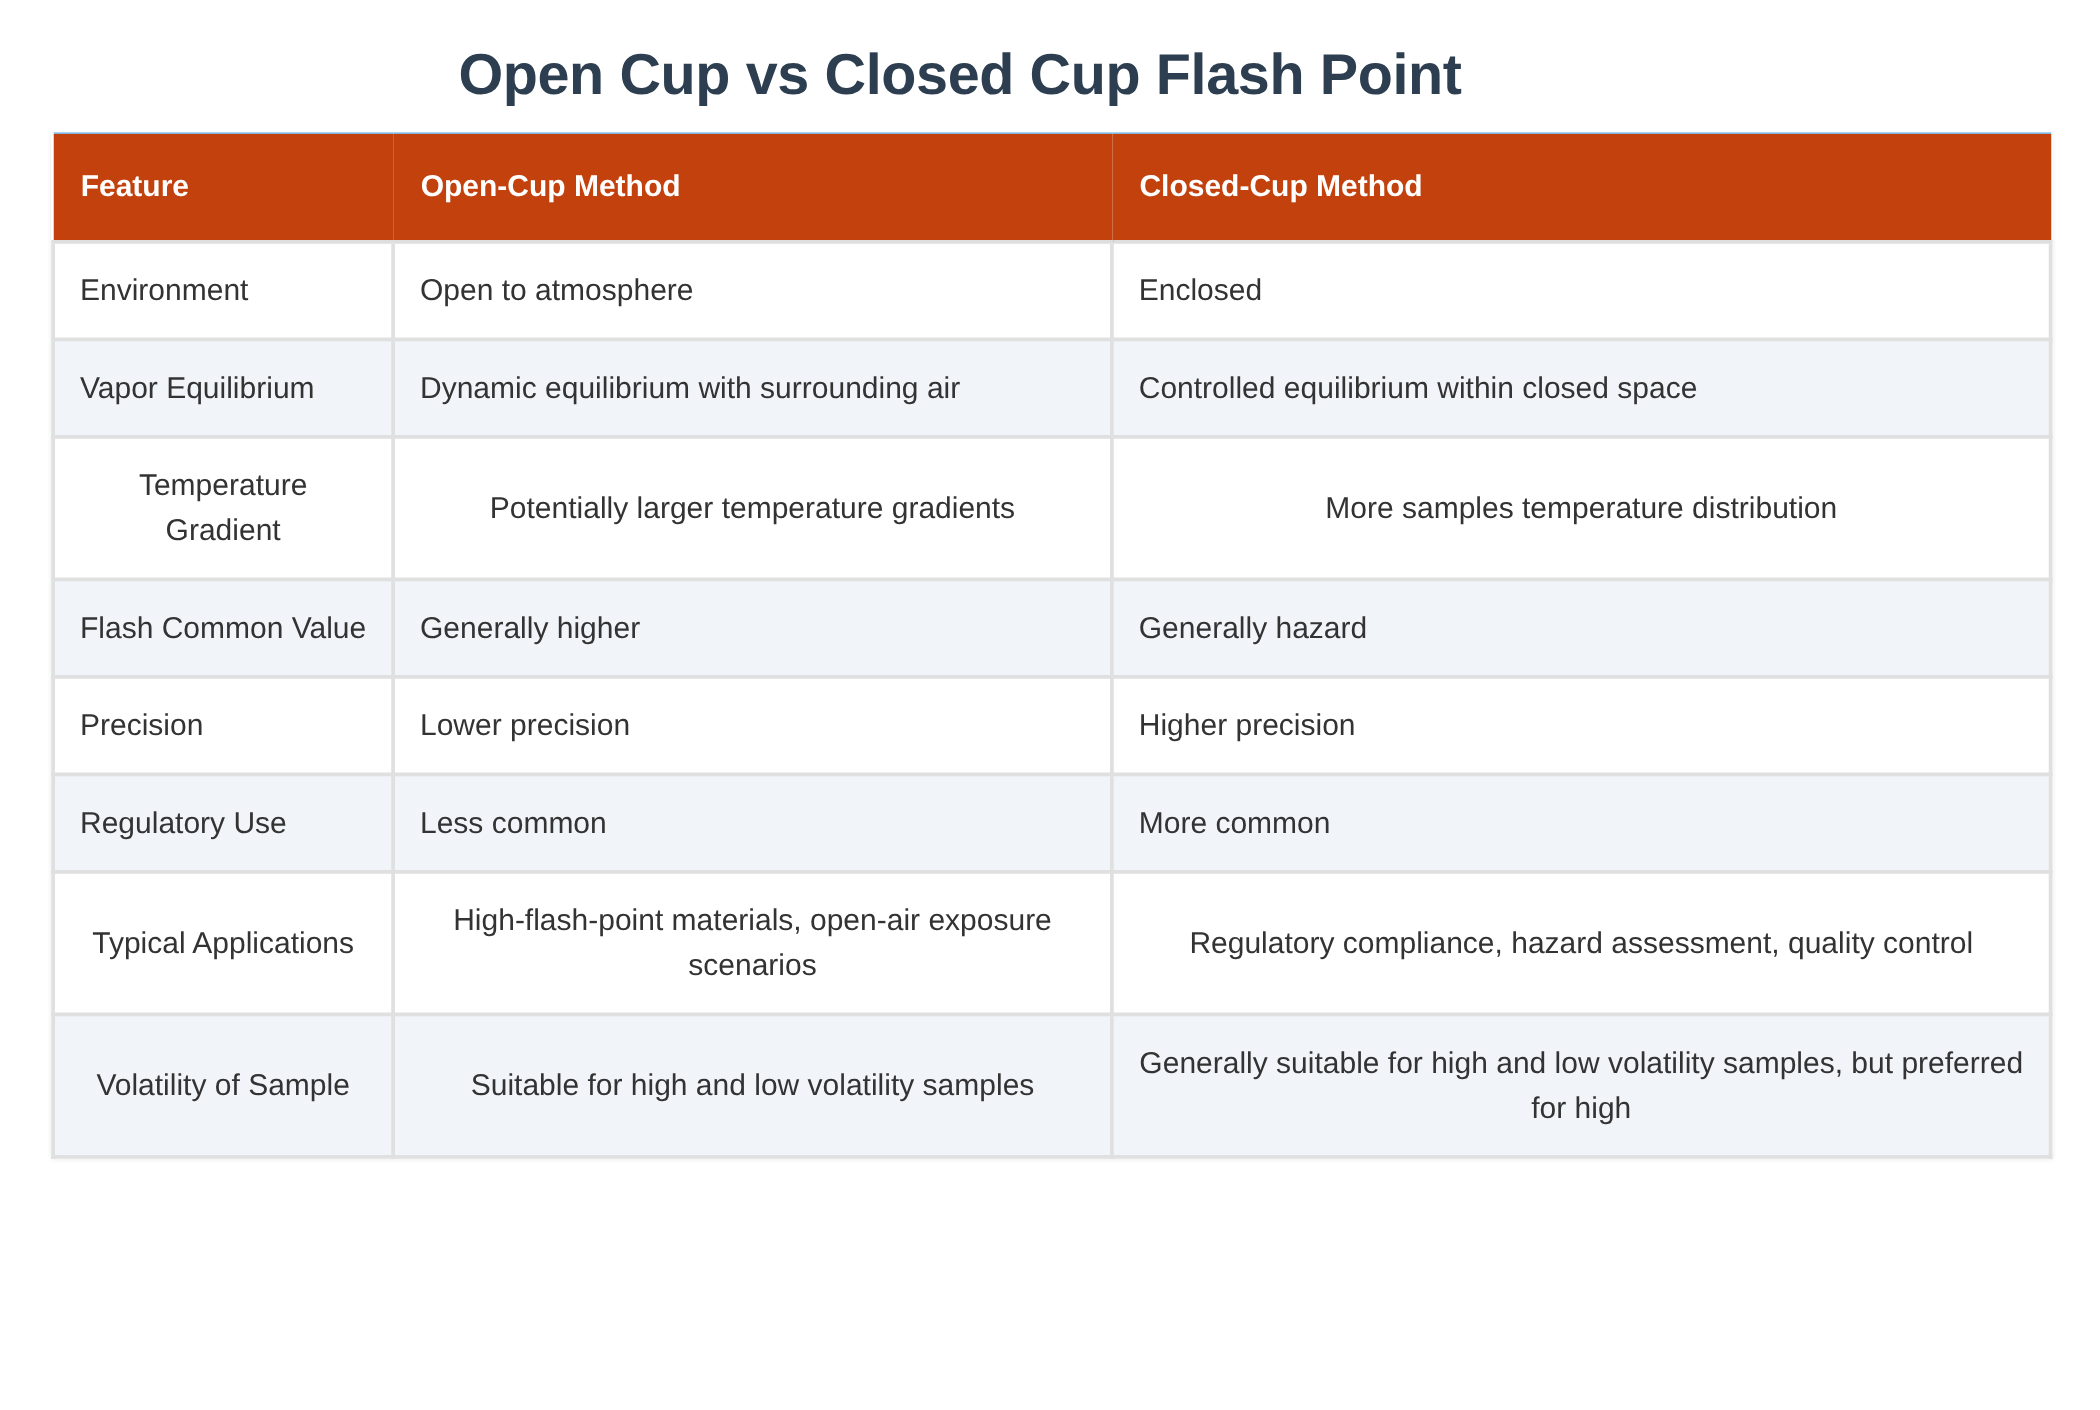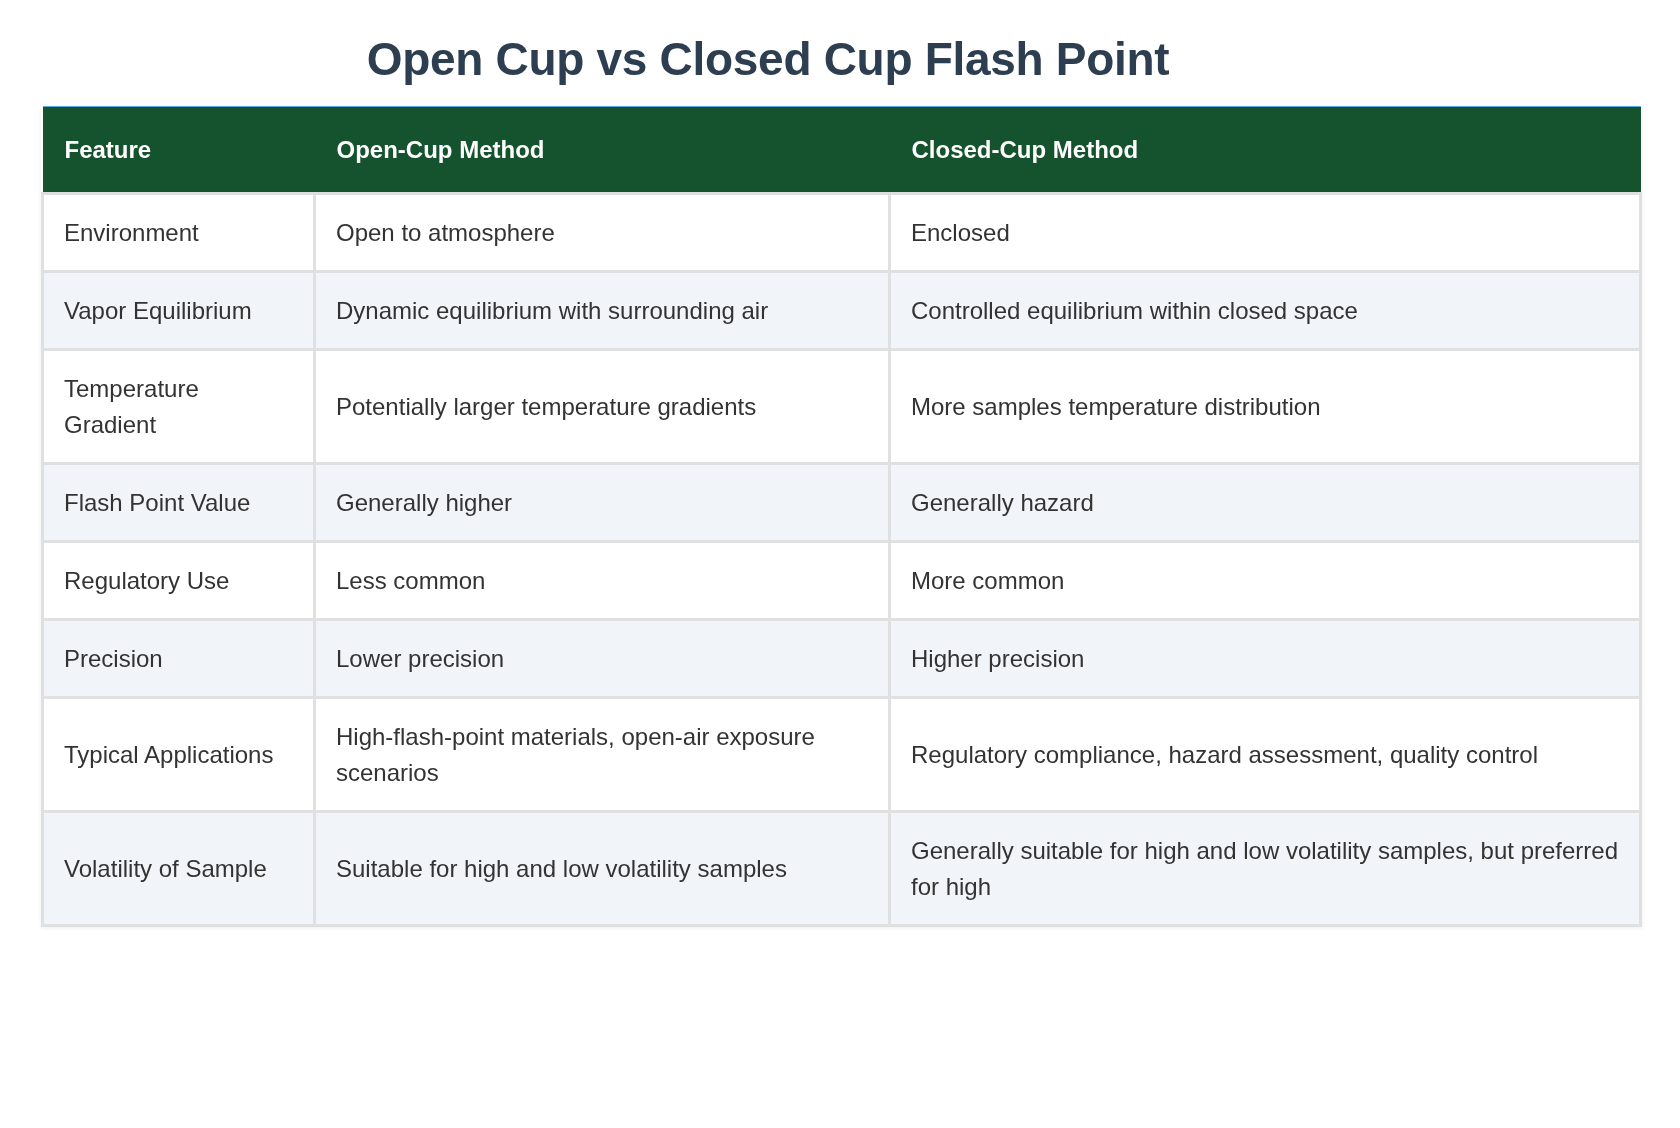--- a/index.html
+++ b/index.html
@@ -12,31 +12,31 @@
   table.cmp {
     position: absolute; left: 41px; top: 106px; width: 1598px;
     border-collapse: collapse; table-layout: fixed;
     font-size: 24px; color: #333333;
     box-shadow: 0 1px 4px rgba(0,0,0,0.08);
   }
   table.cmp col.c1 { width: 272px; }
   table.cmp col.c2 { width: 575px; }
   table.cmp col.c3 { width: 751px; }
   table.cmp thead th {
-    background: #14532d; color: #ffffff; font-weight: bold; text-align: left;
+    background: #c2410c; color: #ffffff; font-weight: bold; text-align: left;
     height: 85px; padding: 0 0 0 22px; font-size: 24px;
     border-top: 1px solid #5dade2;
     border-bottom: 3px solid #dedede;
   }
   table.cmp tbody td {
     padding: 0 20px 0 20px; line-height: 36px; vertical-align: middle;
     border: 3px solid #e0e0e0; border-top: none;
   }
   table.cmp tbody tr { height: 78px; }
-  table.cmp tbody tr.tall { height: 114px; }
+  table.cmp tbody tr.tall { height: 114px; text-align: center; }
   table.cmp tbody tr:nth-child(odd) td { background: #ffffff; }
   table.cmp tbody tr:nth-child(even) td { background: #f1f4f9; }
 </style>
 </head>
 <body>
 
 <h1 class="title" style="margin:0;">Open Cup vs Closed Cup Flash Point</h1>
 
 <table class="cmp">
   <colgroup>
@@ -61,33 +61,33 @@
       <td>Vapor Equilibrium</td>
       <td>Dynamic equilibrium with surrounding air</td>
       <td>Controlled equilibrium within closed space</td>
     </tr>
     <tr class="tall">
       <td>Temperature Gradient</td>
       <td>Potentially larger temperature gradients</td>
       <td>More samples temperature distribution</td>
     </tr>
     <tr>
-      <td>Flash Point Value</td>
+      <td>Flash Common Value</td>
       <td>Generally higher</td>
       <td>Generally hazard</td>
+    </tr>
+    <tr>
+      <td>Precision</td>
+      <td>Lower precision</td>
+      <td>Higher precision</td>
     </tr>
     <tr>
       <td>Regulatory Use</td>
       <td>Less common</td>
       <td>More common</td>
-    </tr>
-    <tr>
-      <td>Precision</td>
-      <td>Lower precision</td>
-      <td>Higher precision</td>
     </tr>
     <tr class="tall">
       <td>Typical Applications</td>
       <td>High-flash-point materials, open-air exposure scenarios</td>
       <td>Regulatory compliance, hazard assessment, quality control</td>
     </tr>
     <tr class="tall">
       <td>Volatility of Sample</td>
       <td>Suitable for high and low volatility samples</td>
       <td>Generally suitable for high and low volatility samples, but preferred for high</td>

